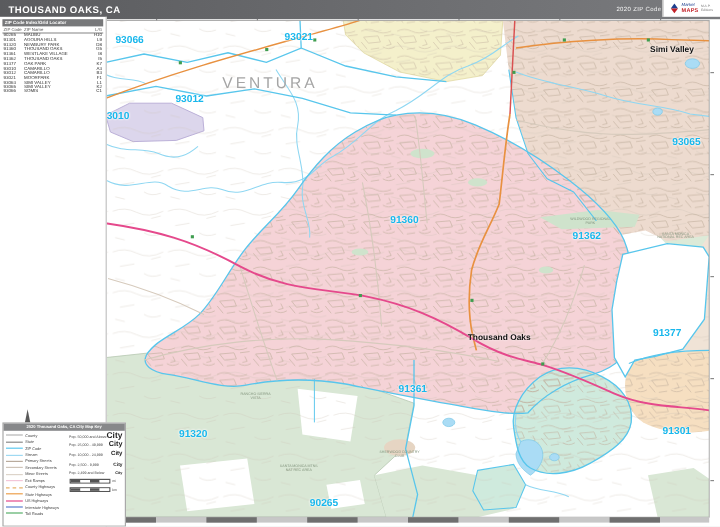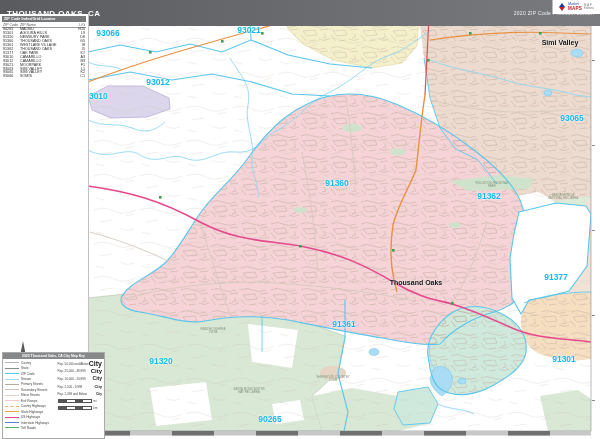--- a/index.html
+++ b/index.html
@@ -1,19 +1,19 @@
 <!DOCTYPE html>
 <html style="--zipc: #18b7ec; --countyc: #a5a5a5; --cityc: #111111; --boundary: #58c6ec; --us_highway: #e5498c; --state_highway: #e89140; --thousand_oaks_fill: #f5d3d7; --simi_valley_fill: #eddbcf; --moorpark_fill: #f4f0cb; --westlake_fill: #cfeadd; --agoura_fill: #f6dfc1; --parkland_fill: #d9e7d5; --camarillo_fill: #dcd6ec;"><head>
 <meta charset="utf-8">
 <style>
   html,body{margin:0;padding:0;background:#e8e8e8;}
   #stage{position:relative;width:600px;height:439px;background:#ffffff;overflow:hidden;
          font-family:"Liberation Sans",sans-serif; -webkit-font-smoothing:antialiased;}
   
-  #hdr{position:absolute;left:0;top:0;width:600px;height:26px;
+  #hdr{position:absolute;left:0;top:0;width:600px;height:16px;
        background:linear-gradient(90deg,#5a5b5e 0%,#6c6d70 55%,#7a7b7e 100%);display:flex;align-items:center;}
   #hdr .title{color:#fff;font-weight:bold;font-size:8px;letter-spacing:.4px;padding-left:7px;flex:0 0 auto;}
   #hdr .spacer{flex:1 1 auto;}
   #hdr .edition{color:#f2f2f2;font-size:5px;letter-spacing:.3px;padding-right:6px;}
   #logo{position:absolute;right:0;top:0;width:47px;height:14px;background:#fff;border-left:1px solid #bdbdbd;
         display:flex;align-items:center;justify-content:center;gap:2px;}
   #logo .glyph{width:7px;height:8px;position:relative;}
   #logo .glyph .t1{position:absolute;left:0;top:0;border-left:3.5px solid transparent;border-right:3.5px solid transparent;border-bottom:4px solid #1d3f8f;}
   #logo .glyph .t2{position:absolute;left:0;bottom:0;border-left:3.5px solid transparent;border-right:3.5px solid transparent;border-top:4px solid #c22128;}
   #logo .wordmark{display:flex;flex-direction:column;line-height:1;}
@@ -228,20 +228,21 @@
         <rect x="592" y="60" width="3" height="1"></rect>
           <rect x="592" y="145" width="3" height="1"></rect>
         <rect x="592" y="230" width="3" height="1"></rect>
           <rect x="592" y="315" width="3" height="1"></rect>
         <rect x="592" y="400" width="3" height="1"></rect>
       </g>
     </g>
   </svg>
 
   <div id="label-layer">
+      <div class="maplab county-label" style="left: 225px; top: 69px;">VENTURA</div>
       <div class="maplab zip-label" style="left: 108px; top: 33px;">93066</div>
       <div class="maplab zip-label" style="left: 249px; top: 30px;">93021</div>
       <div class="maplab zip-label" style="left: 158px; top: 82px;">93012</div>
       <div class="maplab zip-label" style="left: 96px; top: 96px;">93010</div>
       <div class="maplab zip-label" style="left: 572px; top: 118px;">93065</div>
       <div class="maplab zip-label" style="left: 337px; top: 183px;">91360</div>
       <div class="maplab zip-label" style="left: 489px; top: 196px;">91362</div>
       <div class="maplab zip-label" style="left: 556px; top: 277px;">91377</div>
       <div class="maplab zip-label" style="left: 344px; top: 324px;">91361</div>
       <div class="maplab zip-label" style="left: 161px; top: 361px;">91320</div>

